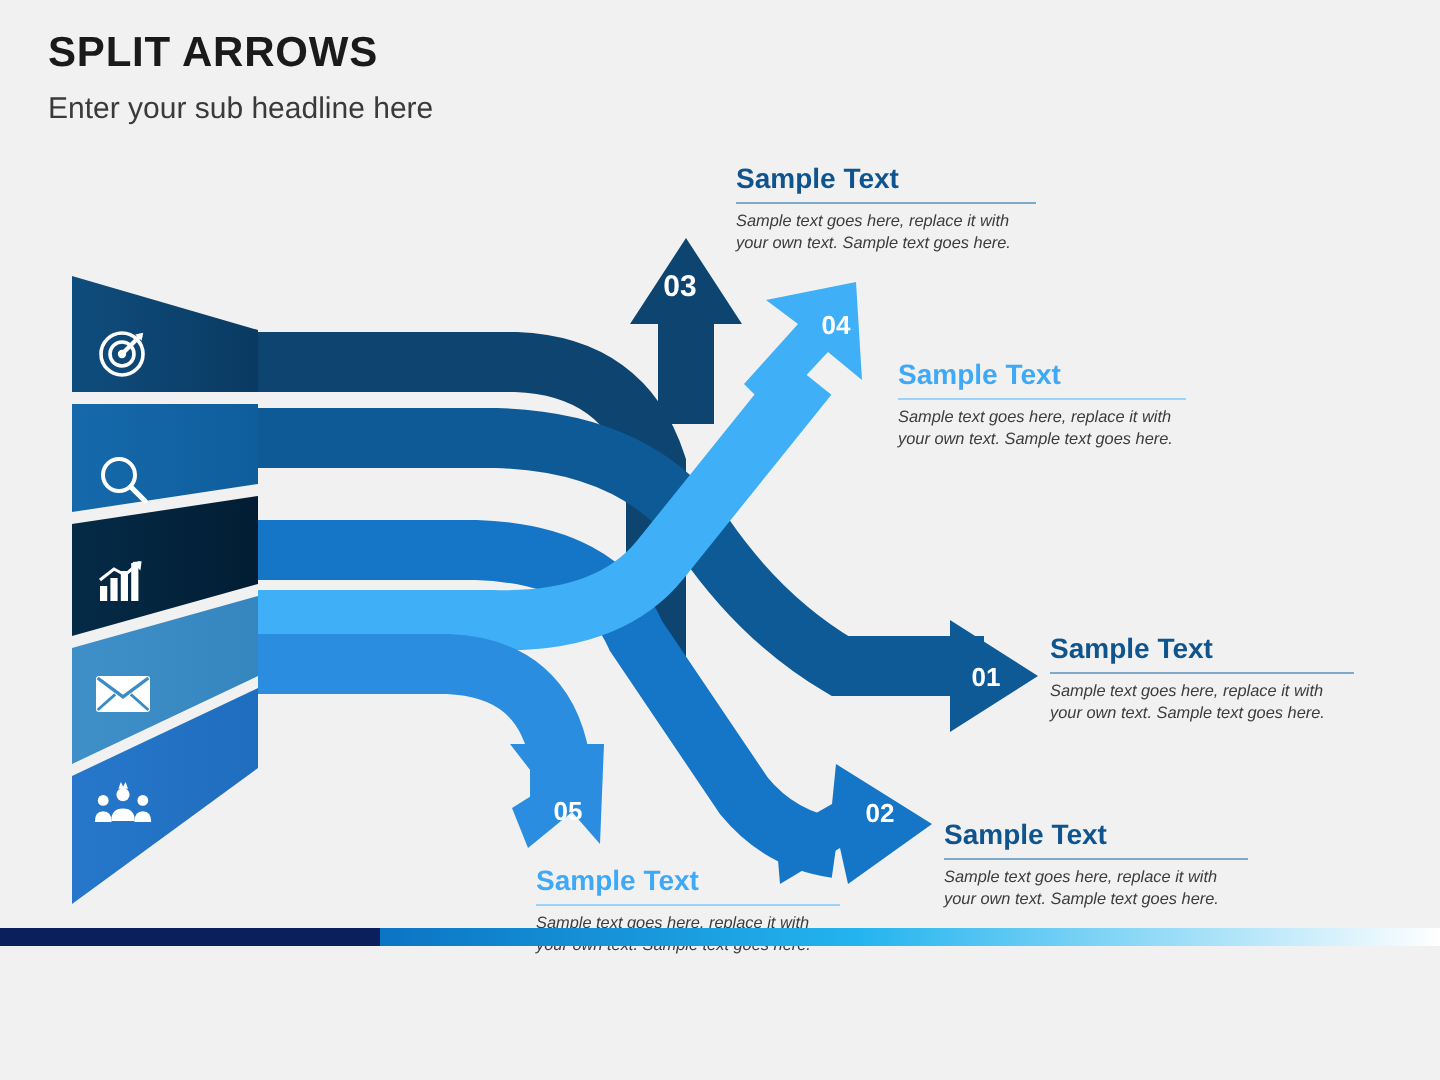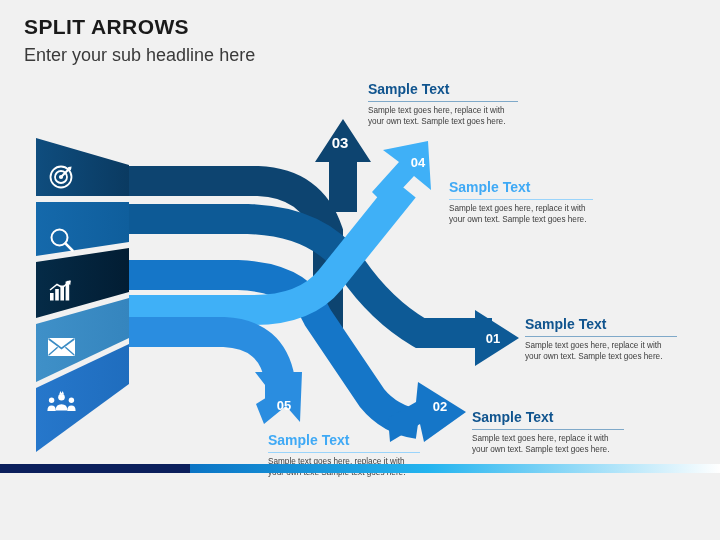--- a/index.html
+++ b/index.html
@@ -15,34 +15,34 @@
     position:absolute;left:0;top:0;width:720px;height:473px;
     background:#f1f1f1;
   }
   
   #header{position:absolute;left:24px;top:14px;}
   #title{
     font-size:21px;font-weight:bold;color:#1a1a1a;
     letter-spacing:.4px;line-height:26px;margin:0;
   }
   #subtitle{
-    font-size:18px;color:#3a3a3a;line-height:22px;margin:4px 0 0 0;
+    font-size:15px;color:#3a3a3a;line-height:22px;margin:4px 0 0 0;
     font-weight:normal;
   }
   
   #diagram{position:absolute;left:0;top:0;width:720px;height:540px;}
   
   .tblock{position:absolute;}
   .tblock .th{
     font-size:14px;font-weight:bold;line-height:13px;
     margin:0 0 2px 0;padding:0 0 3px 0;
   }
   .tblock .rule{height:1px;width:100%;margin:0 0 3px 0;}
   .tblock .tb{
-    font-size:8.2px;line-height:11.4px;color:#3c3c3c;margin:0;
+    font-size:8.2px;line-height:11.4px;color:#3c3c3c;margin:0;font-style:italic;
   }
   #blk03{left:368px;top:83px;width:150px;}
   #blk04{left:449px;top:181px;width:144px;}
   #blk01{left:525px;top:318px;width:152px;}
   #blk02{left:472px;top:411px;width:152px;}
   #blk05{left:268px;top:434px;width:152px;}
   
   #botbar{position:absolute;left:0;bottom:0;width:720px;height:9px;}
   #botbar .seg1{position:absolute;left:0;top:0;width:190px;height:9px;}
   #botbar .seg2{position:absolute;left:190px;top:0;width:530px;height:9px;}

